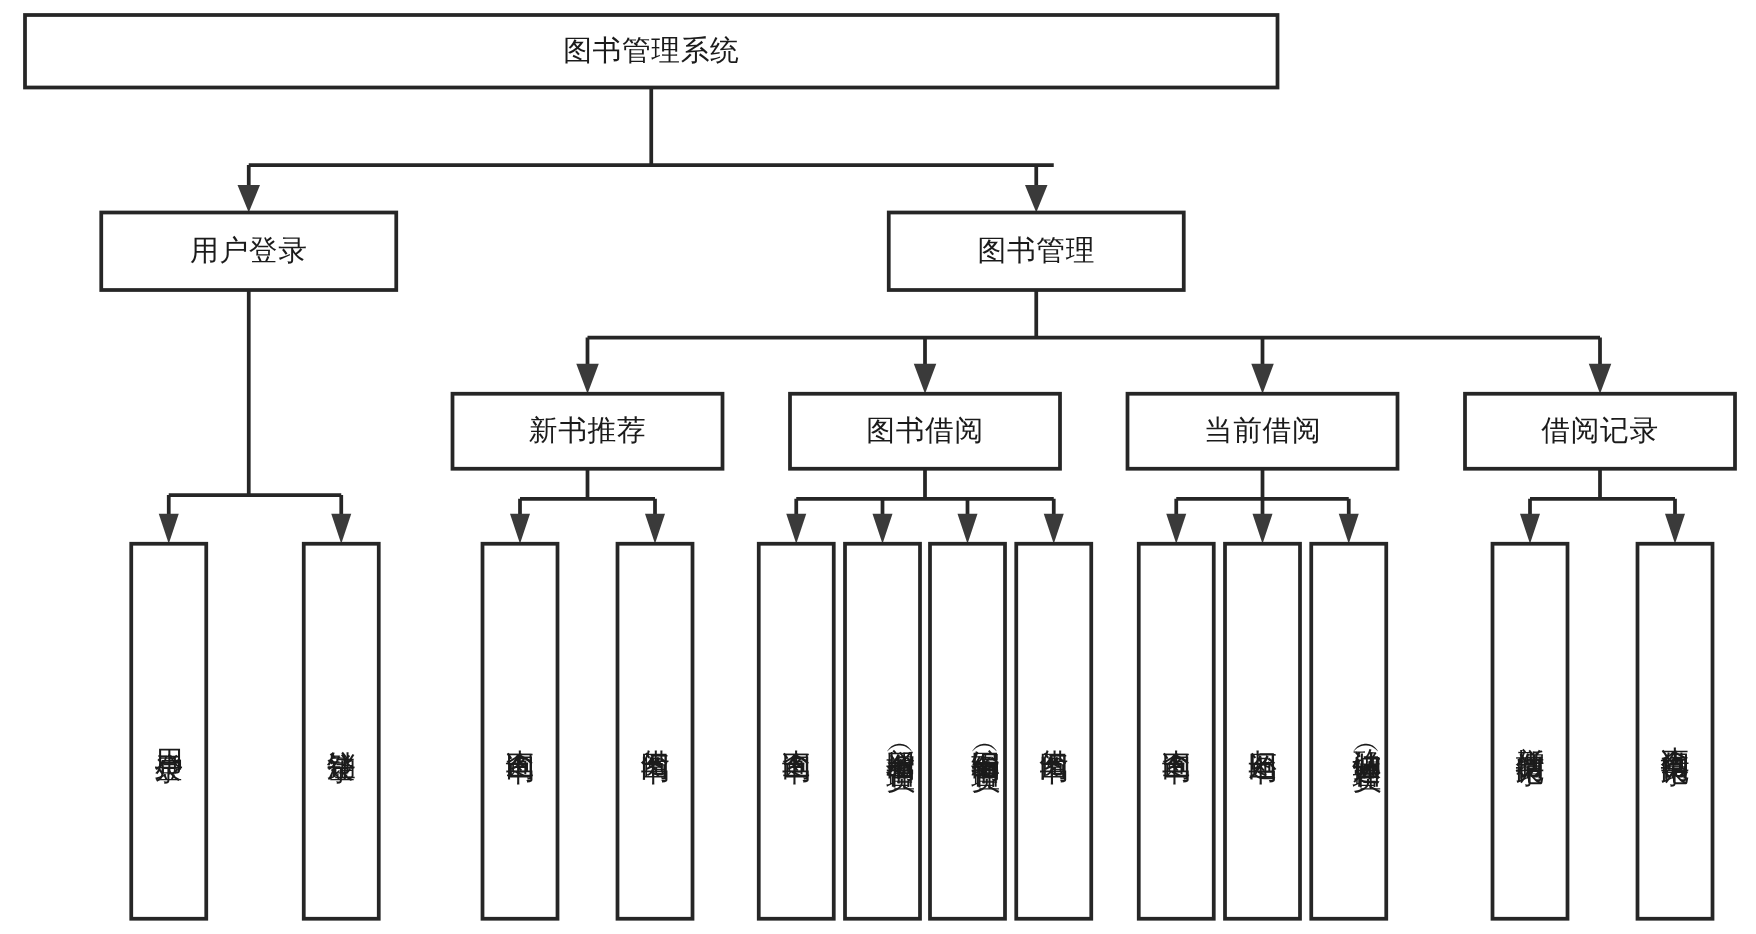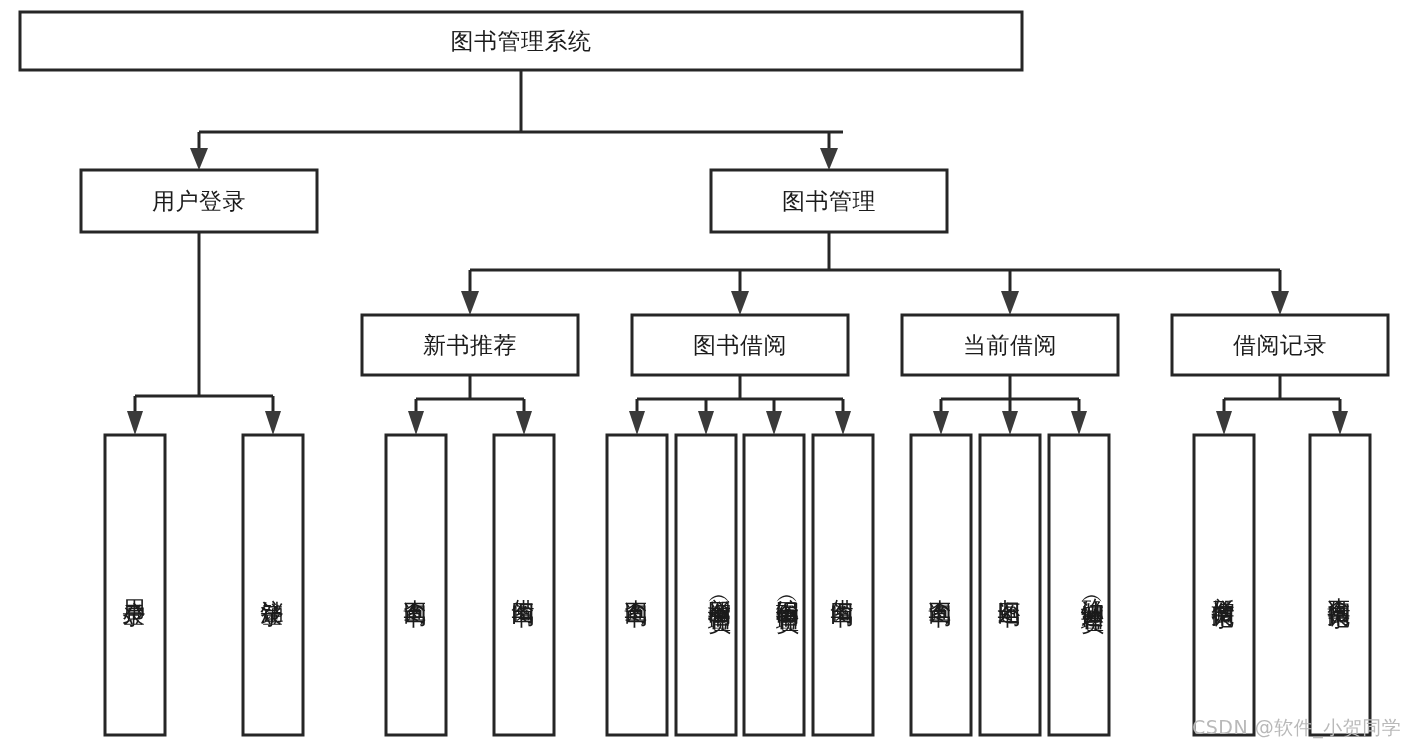--- a/index.html
+++ b/index.html
@@ -206,15 +206,14 @@
   <div class="node-label-v" style="left:744px; top:435px; width:60px; height:300px; align-items:flex-start; padding-top:8px; box-sizing:border-box;">编辑图书（管理员）</div>
   <div class="node-label-v" style="left:813px; top:435px; width:60px; height:300px;">借阅图书</div>
 
   <div class="node-label-v" style="left:911px; top:435px; width:60px; height:300px;">查询图书</div>
   <div class="node-label-v" style="left:980px; top:435px; width:60px; height:300px;">归还图书</div>
   <div class="node-label-v" style="left:1049px; top:435px; width:60px; height:300px; align-items:flex-start; padding-top:8px; box-sizing:border-box;">确认归还（管理员）</div>
 
   <div class="node-label-v" style="left:1194px; top:435px; width:60px; height:300px;">新增借阅记录</div>
   <div class="node-label-v" style="left:1310px; top:435px; width:60px; height:300px;">查询借阅记录</div>
 
-  <div class="watermark" style="left:1192px; top:715px;">CSDN @软件_小贺同学</div>
 
 </div>
 
 </body></html>

